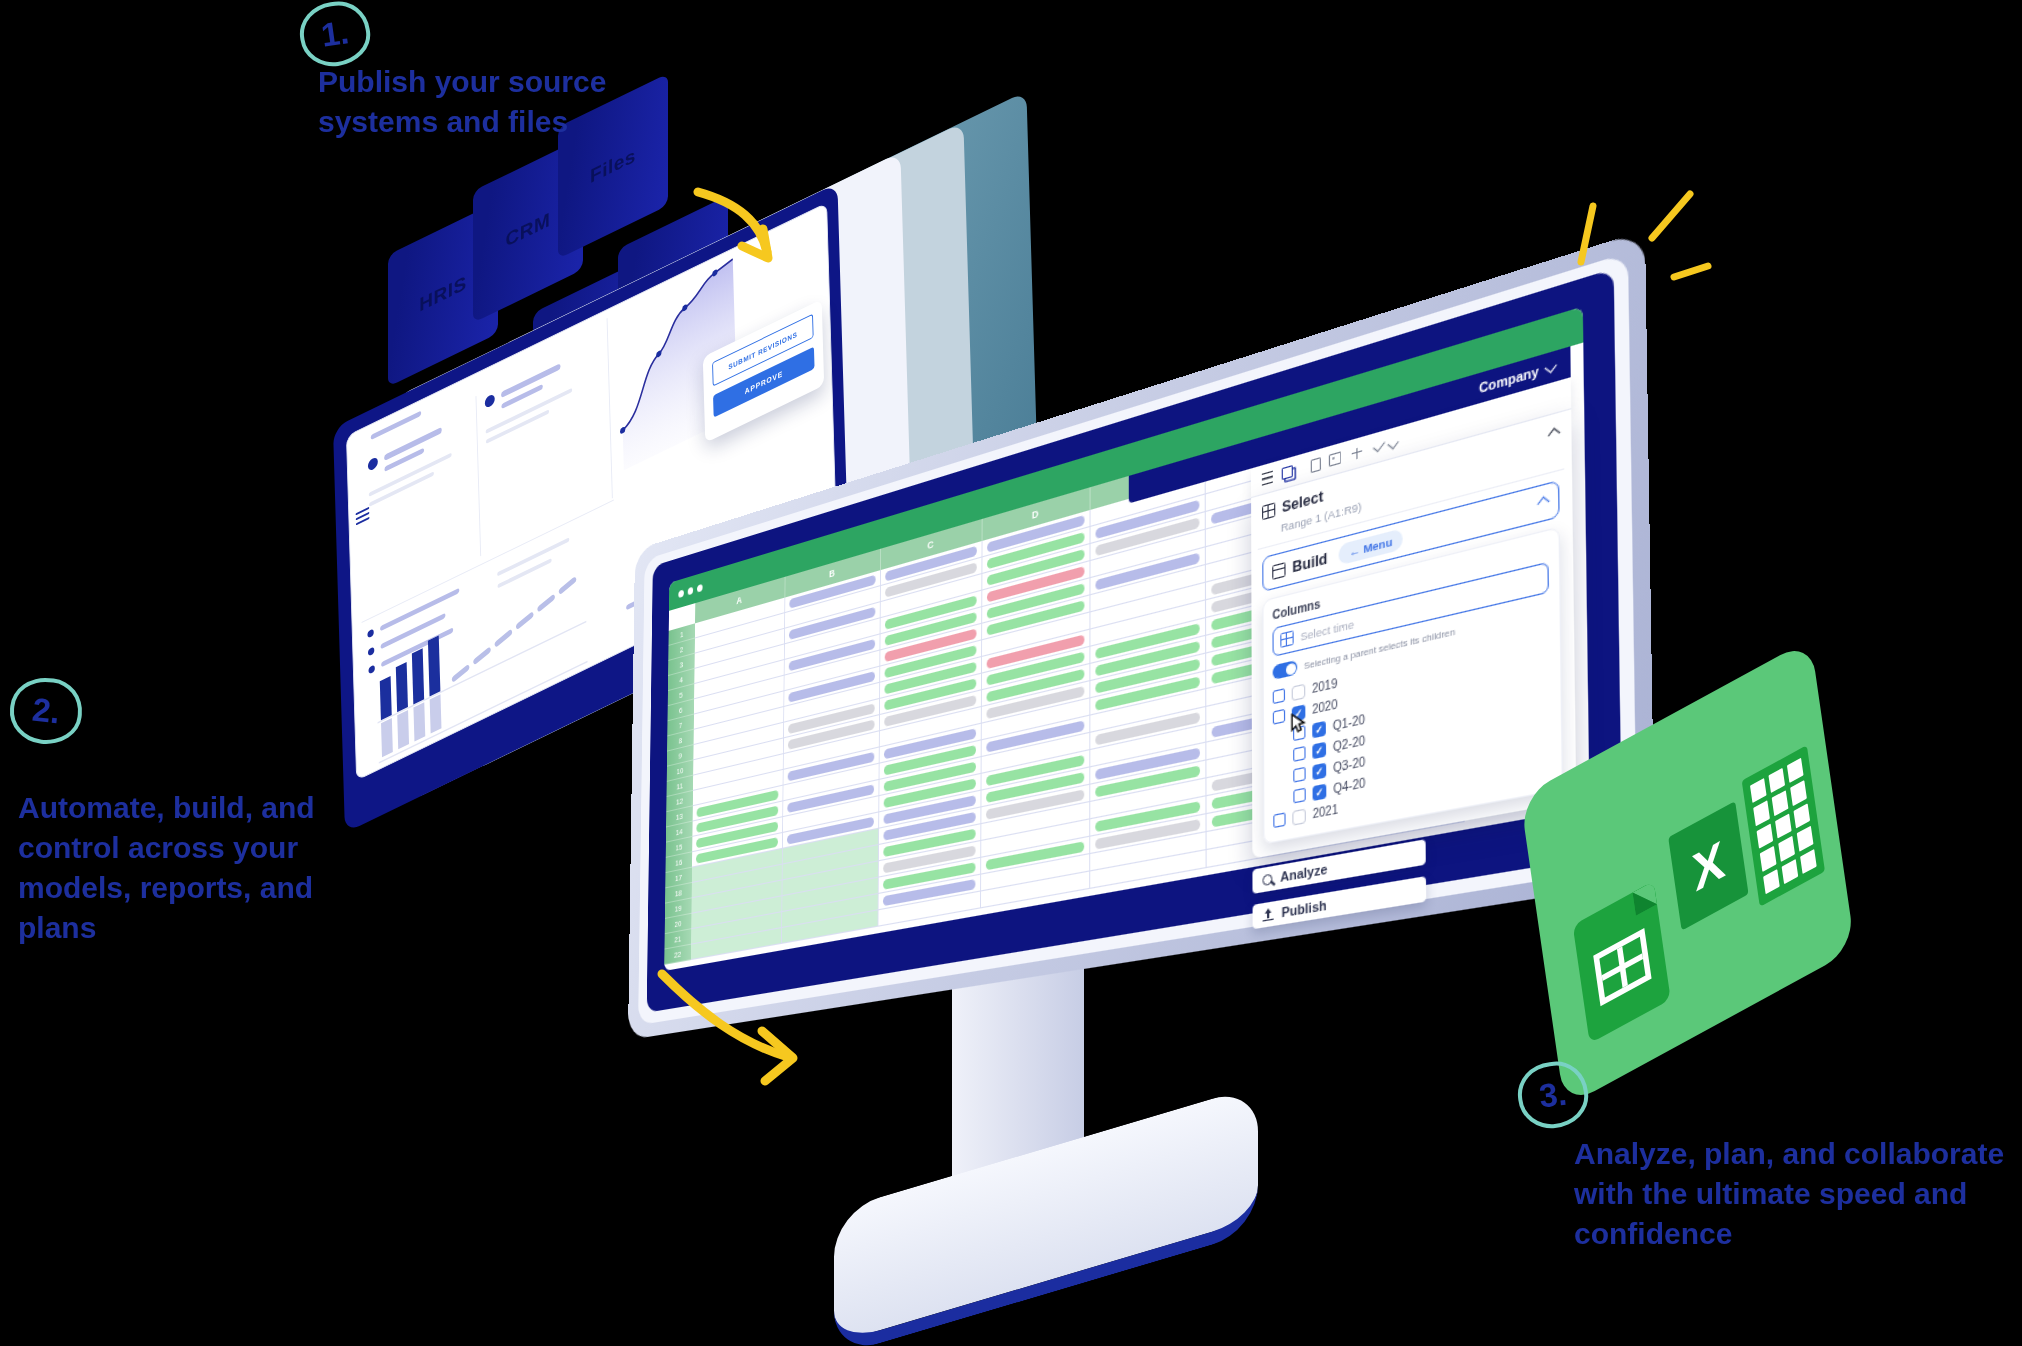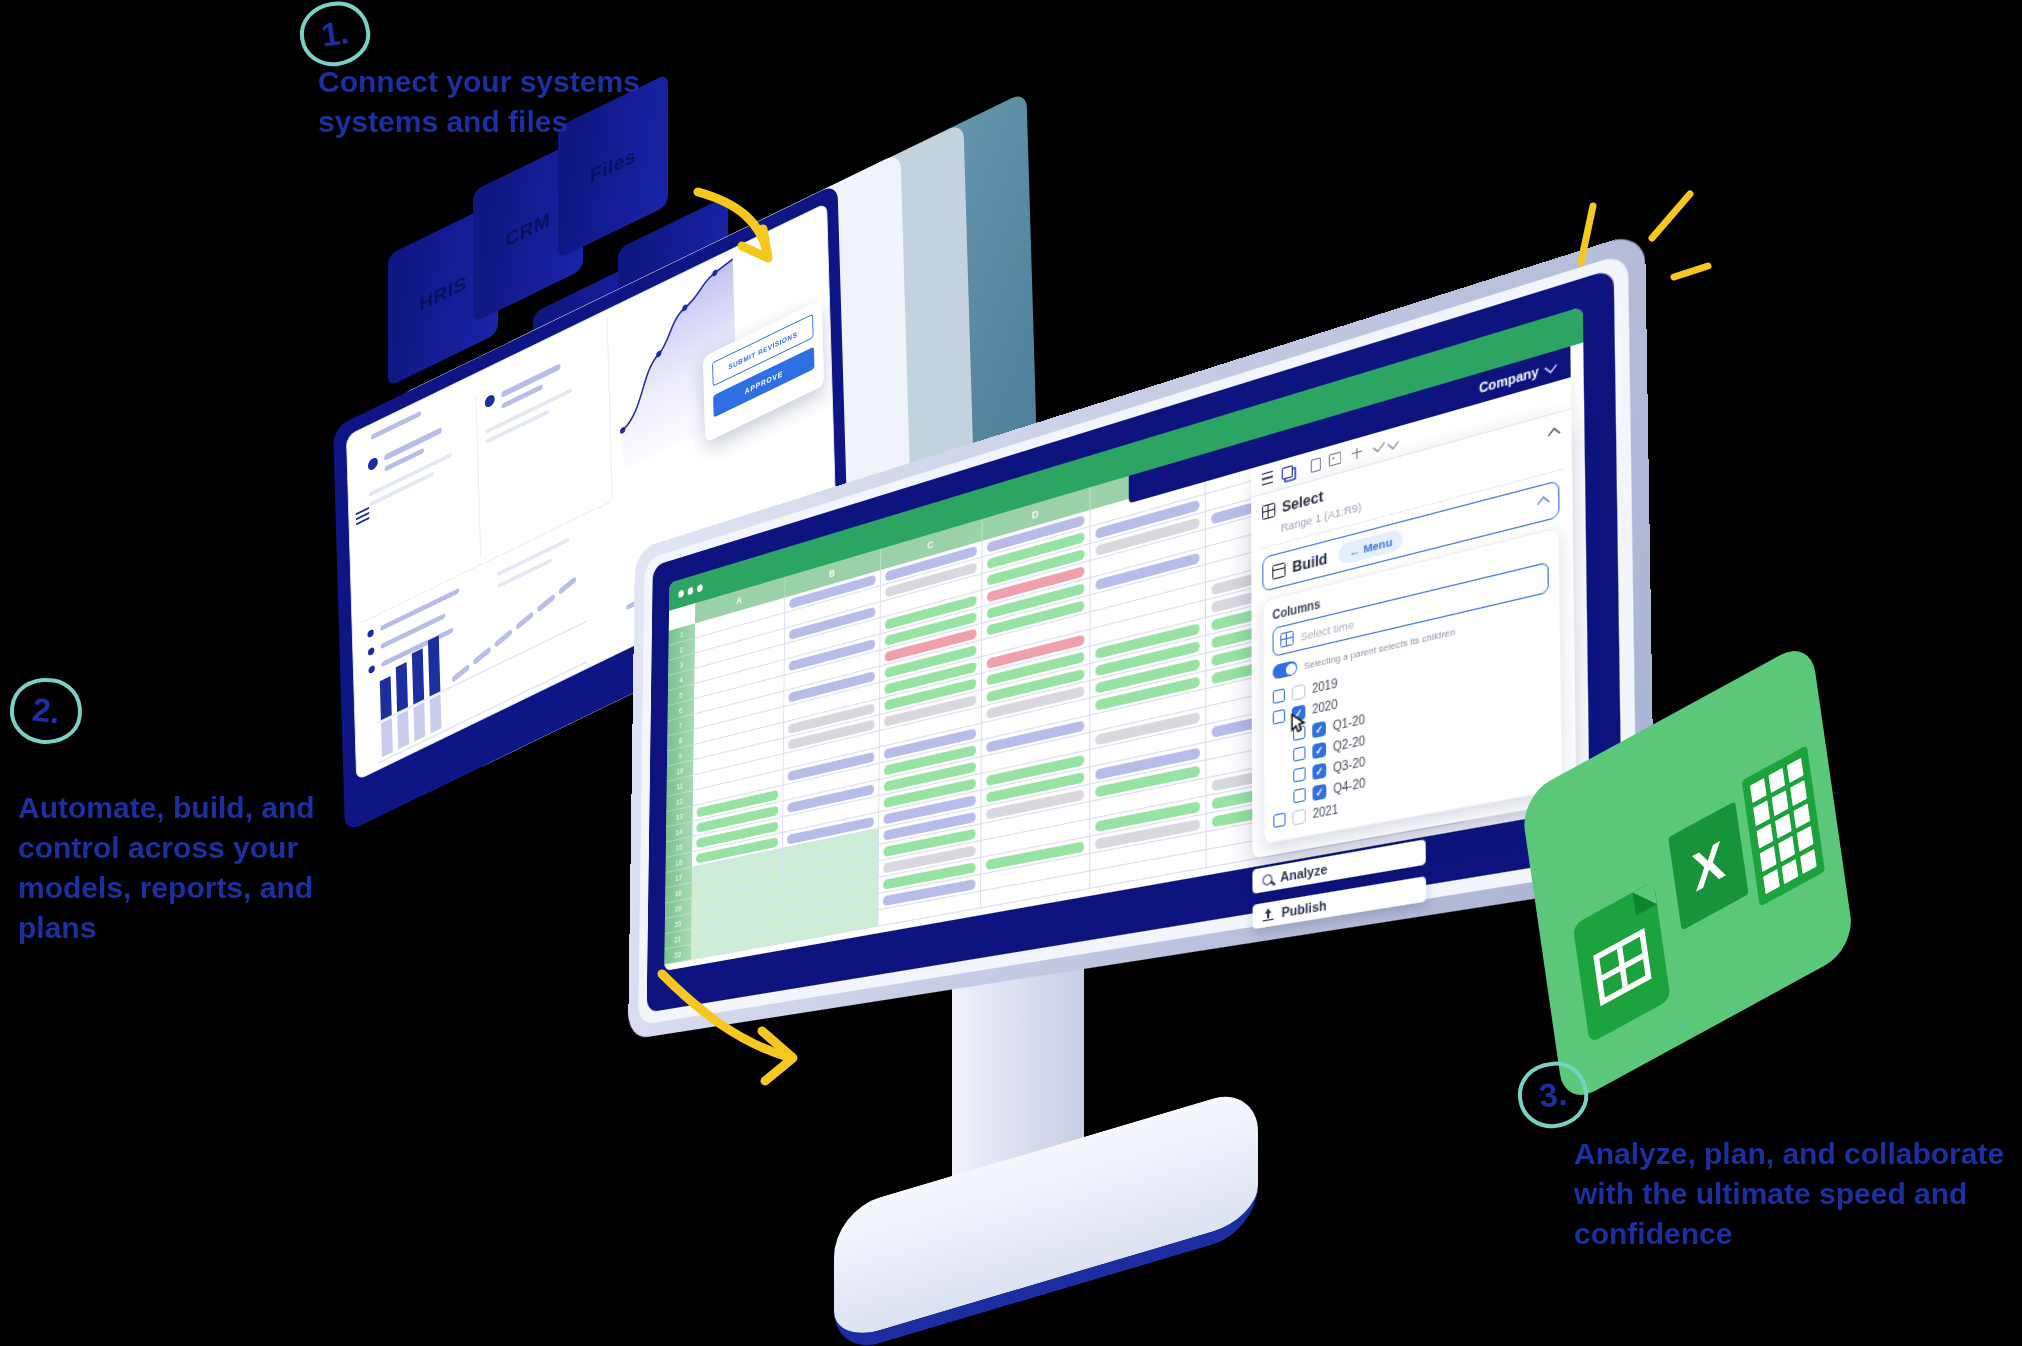--- a/index.html
+++ b/index.html
@@ -815,21 +815,21 @@
       <path d="M 1581 262 L 1593 206"></path>
       <path d="M 1652 238 L 1690 194"></path>
       <path d="M 1674 277 L 1708 266"></path>
     </g>
   </svg>
 
   <div class="step">
     <div class="step-circle" id="circle1">
       <span>1.</span>
     </div>
-    <div class="step-text" id="text1">Connect your systems systems and files</div>
+    <div class="step-text" id="text1">Publish your source systems and files</div>
   </div>
   <div class="step">
     <div class="step-circle" id="circle2">
       <span>2.</span>
     </div>
     <div class="step-text" id="text2">Automate, build, and control across your models, reports, and plans</div>
   </div>
   <div class="step">
     <div class="step-circle" id="circle3">
       <span>3.</span>

